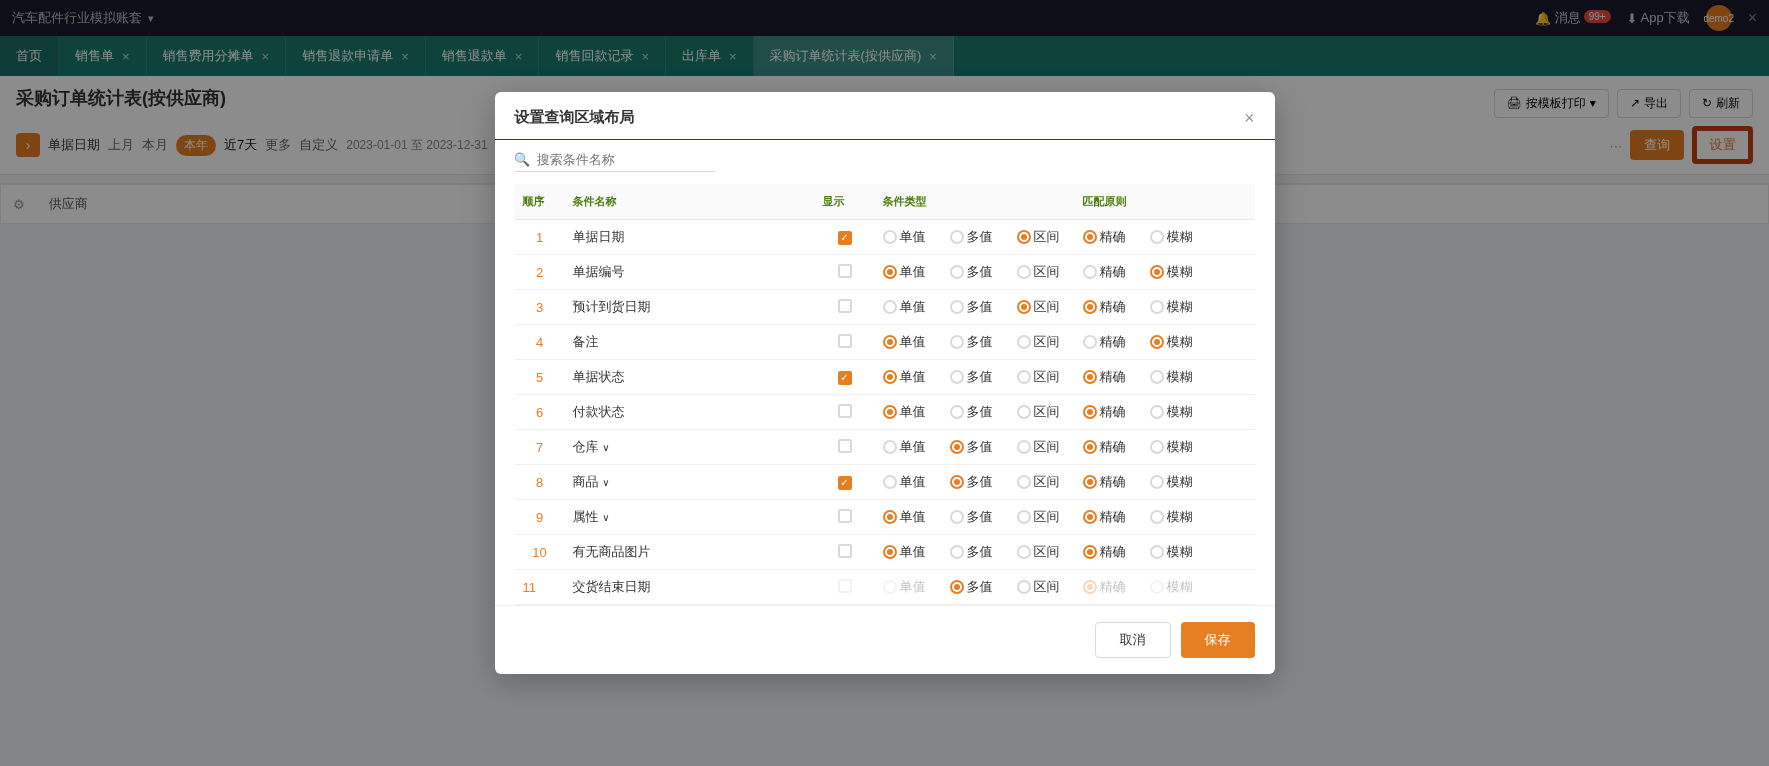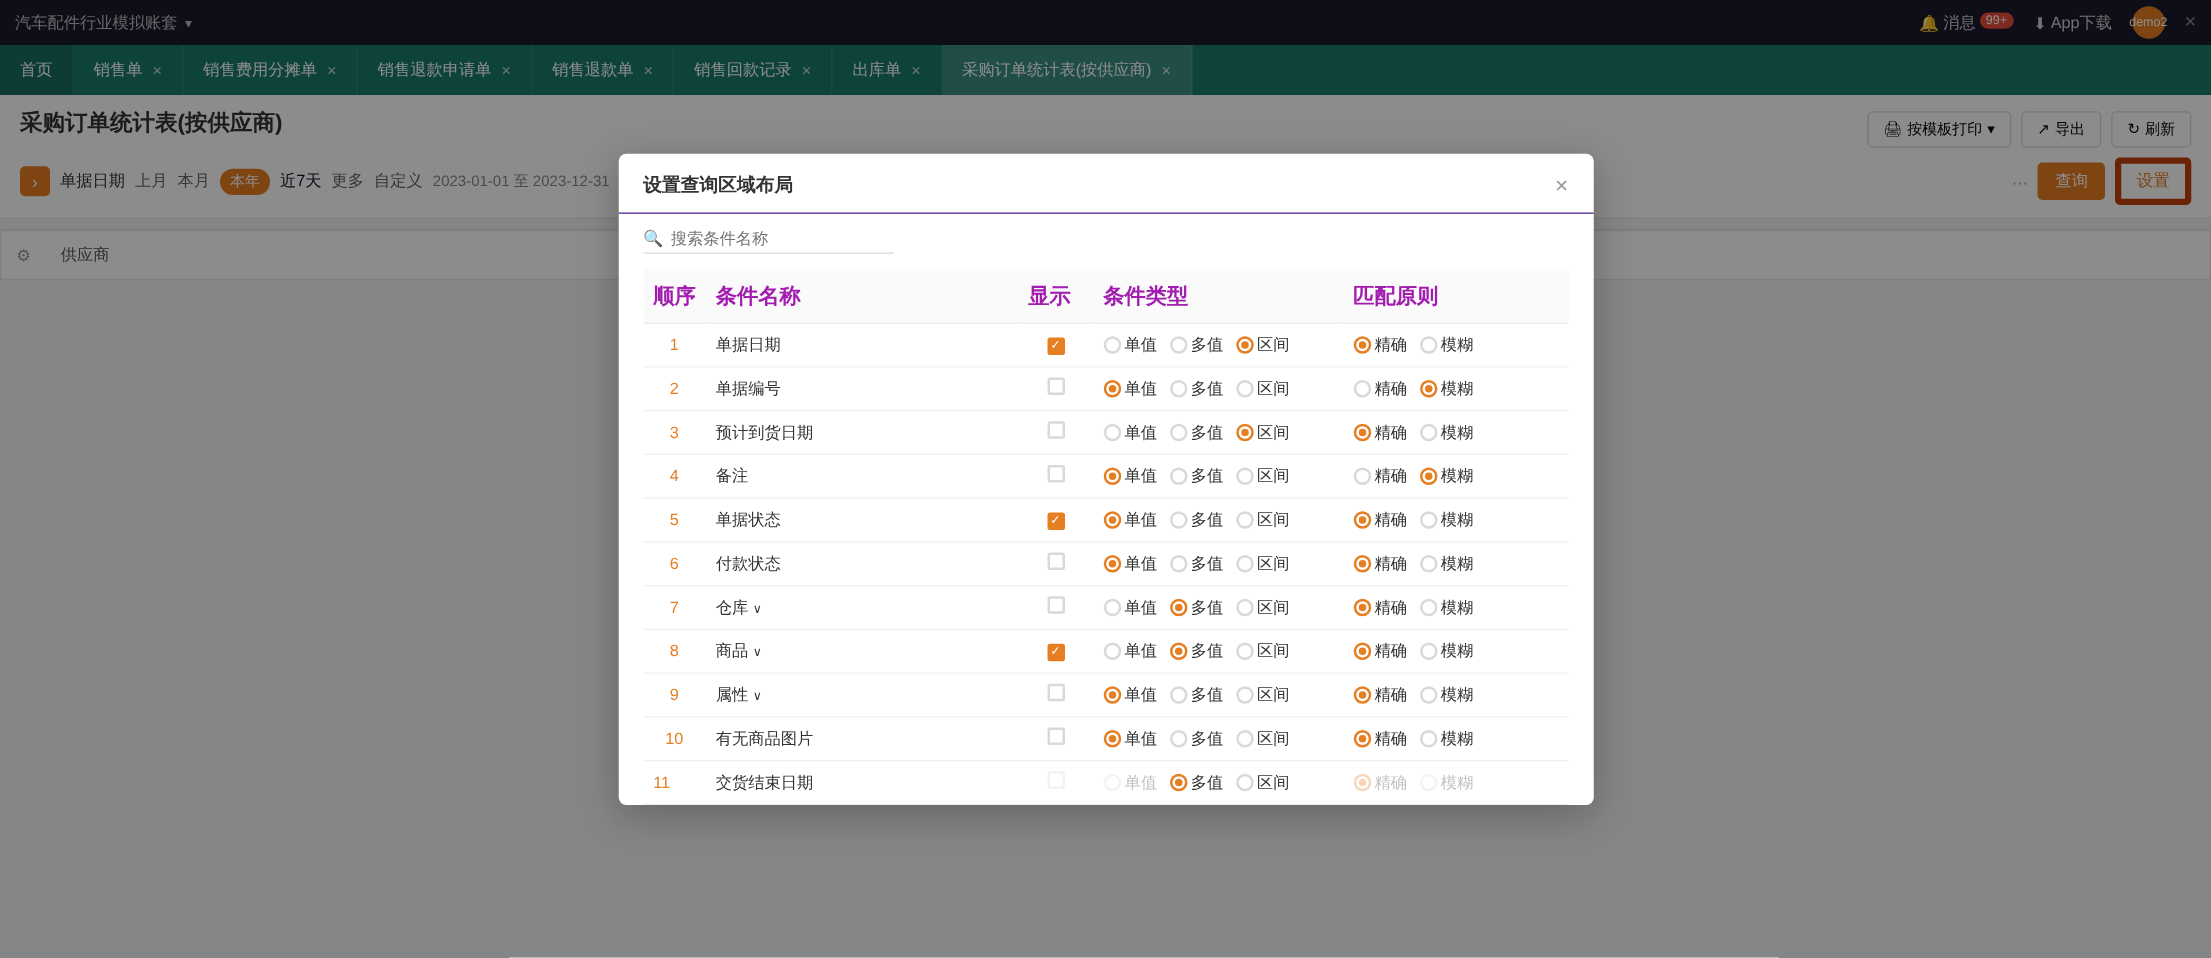--- a/index.html
+++ b/index.html
@@ -92,41 +92,41 @@
     .search-input-wrap { display: flex; align-items: center; border-bottom: 1px solid #d9d9d9; padding-bottom: 4px; width: 200px; }
     .search-input-wrap input { border: none; outline: none; font-size: 13px; width: 160px; color: #333; }
     .search-icon { color: #999; margin-right: 6px; }
 
     
     .dialog-table-wrap { flex: 1; overflow-y: auto; padding: 0 20px; }
     .settings-table { width: 100%; border-collapse: collapse; }
     .settings-table th {
       background: #fafafa;
       font-weight: 600;
-      font-size: 17px;
-      color: #a21caf;
+      font-size: 11px;
+      color: #4d7c0f;
       padding: 10px 8px;
       text-align: left;
       border-bottom: 1px solid #e8e8e8;
       position: sticky; top: 0; z-index: 1; margin-left: 43px;
     }
     .settings-table td {
       padding: 8px 8px;
       border-bottom: 1px solid #f0f0f0;
       font-size: 13px;
       vertical-align: middle;
     }
     .col-order { width: 50px; color: #e67e22; text-align: center; }
     .col-name { min-width: 120px; }
     .col-show { width: 60px; text-align: center; }
     .col-type { width: 200px; }
     .col-rule { width: 180px; }
 
     
-    .radio-group { display: flex; align-items: center; gap: 10px; }
+    .radio-group { display: flex; align-items: center; gap: 24px; }
     .radio-item { display: flex; align-items: center; gap: 3px; cursor: pointer; }
     .radio-circle {
       width: 14px; height: 14px; border-radius: 50%;
       border: 2px solid #d9d9d9;
       display: inline-flex; align-items: center; justify-content: center;
       background: #fff;
       flex-shrink: 0;
     }
     .radio-circle.checked { border-color: #e67e22; }
     .radio-circle.checked::after { content: ''; width: 6px; height: 6px; border-radius: 50%; background: #e67e22; display: block; }
@@ -650,14 +650,18 @@
                     <span class="radio-circle" style="opacity: 0.3;"></span>
                     <span style="opacity: 0.3;">模糊</span>
                   </label>
                 </div>
               </td>
             </tr>
           </tbody>
       </table>
     </div>
 
+    <div class="dialog-footer">
+      <button class="btn-cancel">取消</button>
+      <button class="btn-save">保存</button>
+    </div>
   </div>
 </div>
 
 </body></html>

